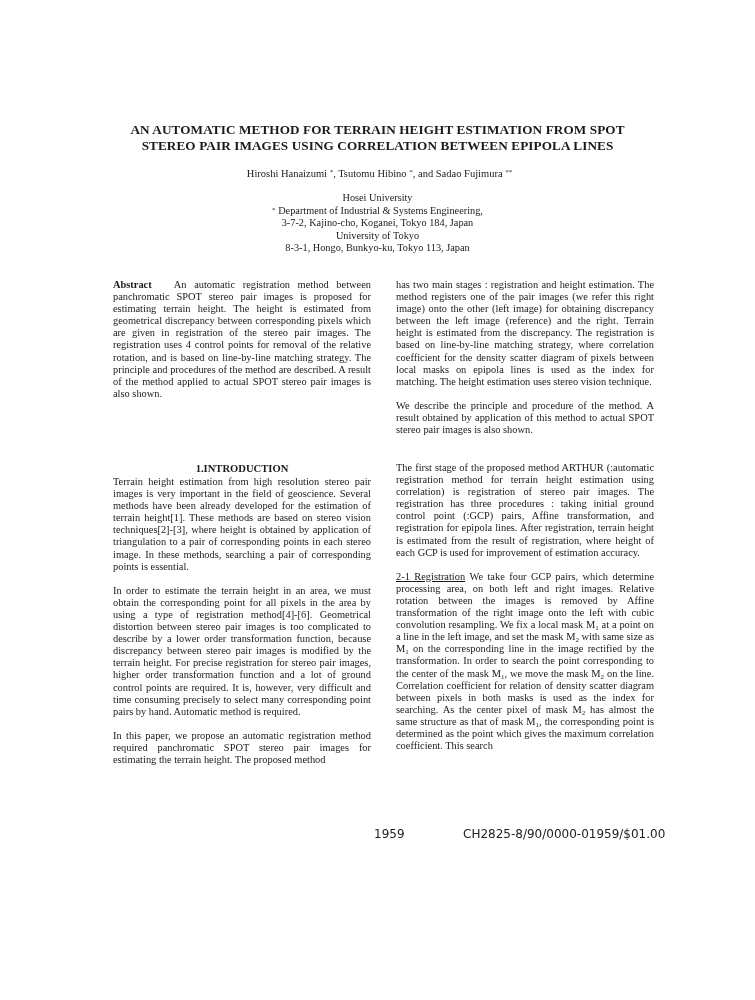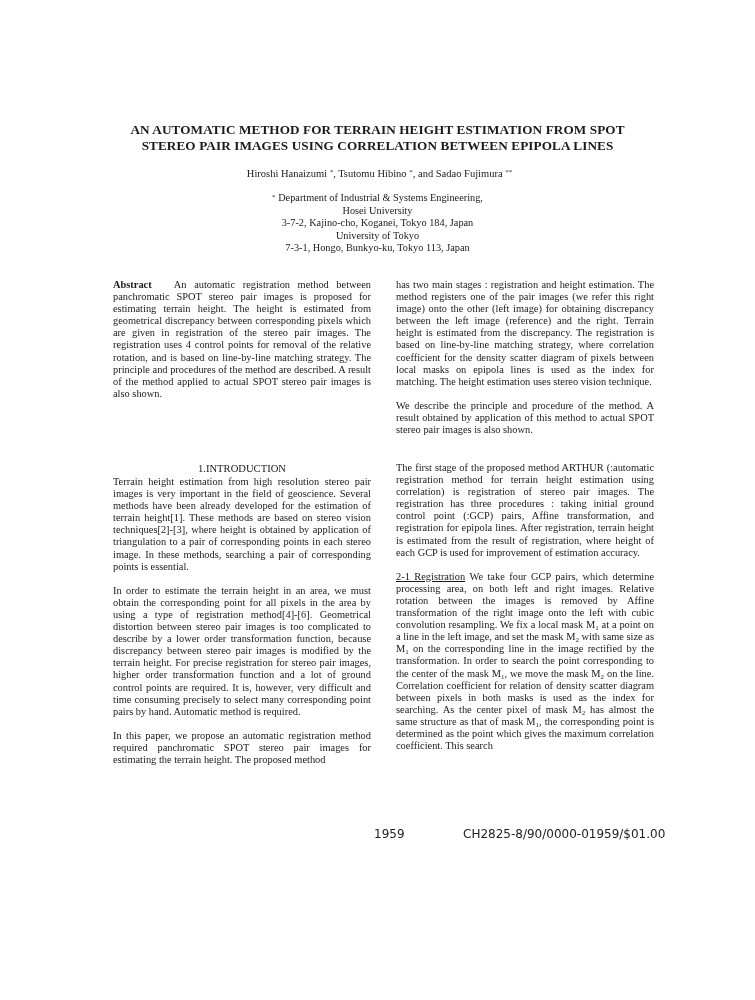--- a/index.html
+++ b/index.html
@@ -8,21 +8,21 @@
     .title { position: absolute; left: 110px; top: 122px; width: 535px; text-align: center; font-weight: bold; font-size: 13.2px; line-height: 16px; letter-spacing: 0.1px; }
     .authors { position: absolute; left: 112px; top: 167px; width: 535px; text-align: center; font-size: 10.5px; line-height: 13px; }
     .affil { position: absolute; left: 110px; top: 192px; width: 535px; text-align: center; font-size: 10.3px; line-height: 12.6px; }
     .affil div { white-space: nowrap; }
     sup.mark { font-size: 7px; vertical-align: top; position: relative; top: -1px; }
     .col { position: absolute; width: 258px; font-size: 10.4px; line-height: 12.1px; text-align: justify; }
     .col-left { left: 113px; }
     .col-right { left: 396px; }
     .col p { margin: 0; }
     .gap { height: 12px; }
-    .heading { text-align: center; font-weight: normal; font-size: 10.6px; line-height: 13px; margin: 0 0 1px 0; }
+    .heading { text-align: center; font-weight: bold; font-size: 10.6px; line-height: 13px; margin: 0 0 1px 0; }
     .b { font-weight: bold; }
     .u { text-decoration: underline; }
     sub { font-size: 7px; vertical-align: -2px; line-height: 0; }
     .footer { position: absolute; top: 829px; font-family: "DejaVu Sans", sans-serif; font-size: 12px; line-height: 11px; color: #222; }
     .page-number { left: 374px; }
     .catalog-code { left: 463px; }
   </style>
 </head>
 <body>
 
@@ -34,25 +34,25 @@
   </div>
 
   <div class="authors">
     <span>Hiroshi Hanaizumi</span>
     <sup class="mark">*</sup><span>, </span><span>Tsutomu Hibino</span>
     <sup class="mark">*</sup><span>, and </span><span>Sadao Fujimura</span>
     <sup class="mark">**</sup>
   </div>
 
   <div class="affil">
+    <div>Hosei University</div>
     <div><sup class="mark">*</sup> <span>Department of Industrial &amp; Systems Engineering,</span></div>
-    <div>Hosei University</div>
     <div>3-7-2, Kajino-cho, Koganei, Tokyo 184, Japan</div>
     <div>University of Tokyo</div>
-    <div>7-3-1, Hongo, Bunkyo-ku, Tokyo 113, Japan</div>
+    <div>8-3-1, Hongo, Bunkyo-ku, Tokyo 113, Japan</div>
   </div>
 
   <div class="col col-left" style="top:279px;">
     <p><span class="b">Abstract</span>&nbsp;&nbsp; <span>An automatic registration method between panchromatic SPOT stereo pair images is proposed for estimating terrain height. The height is estimated from geometrical discrepancy between corresponding pixels which are given in registration of the stereo pair images. The registration uses 4 control points for removal of the relative rotation, and is based on line-by-line matching strategy. The principle and procedures of the method are described. A result of the method applied to actual SPOT stereo pair images is also shown.</span></p>
   </div>
 
   <div class="col col-left" style="top:462px;">
     <div class="heading">1.INTRODUCTION</div>
     <p>Terrain height estimation from high resolution stereo pair images is very important in the field of geoscience. Several methods have been already developed for the estimation of terrain height[1]. These methods are based on stereo vision techniques[2]-[3], where height is obtained by application of triangulation to a pair of corresponding points in each stereo image. In these methods, searching a pair of corresponding points is essential.</p>
     <div class="gap"></div>

